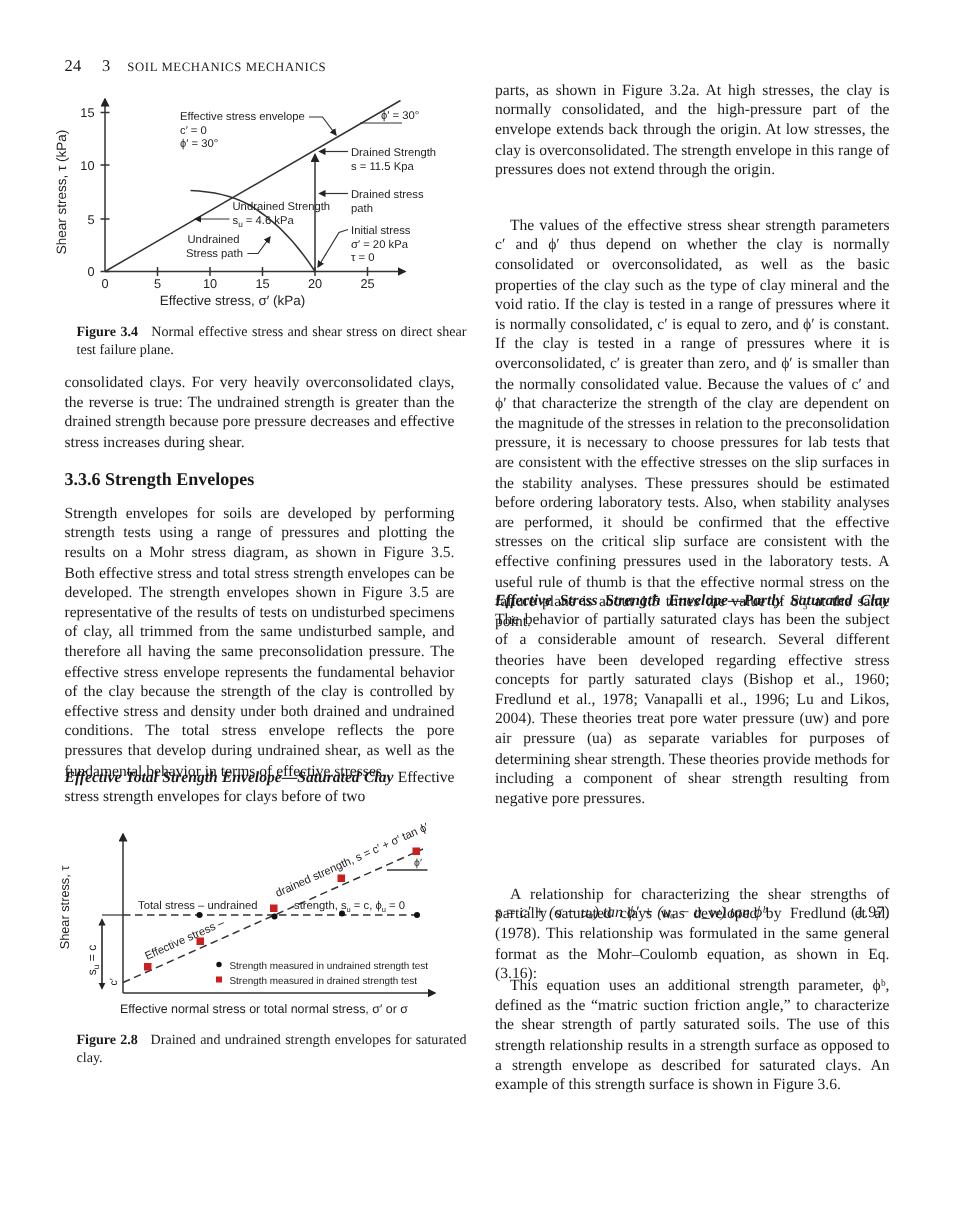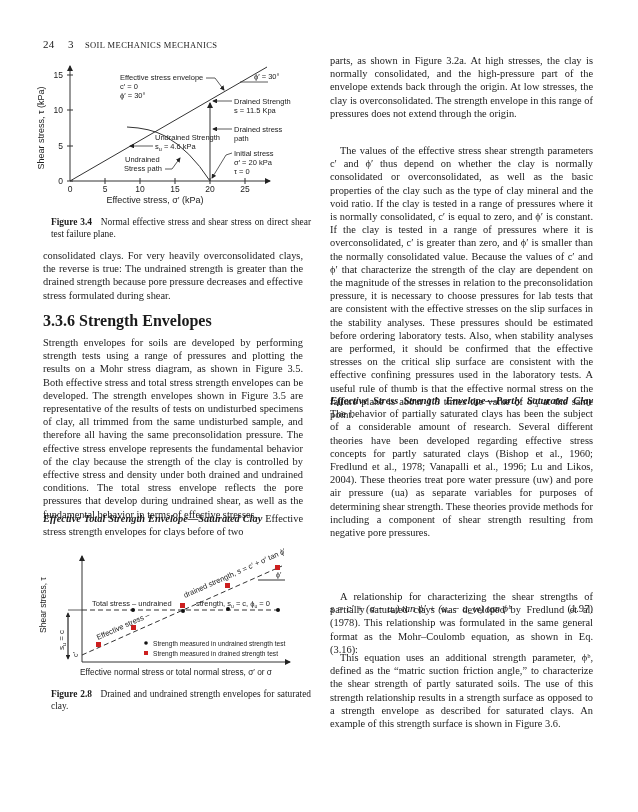--- a/index.html
+++ b/index.html
@@ -9,21 +9,21 @@
   .header .ch { display: inline-block; width: 14px; }
   .header .rt { font-size: 8.5px; letter-spacing: 0.4px; }
   .col { position: absolute; width: 260px; font-size: 10.4px; line-height: 13.2px; text-align: justify; }
   .col p { margin: 0; }
   .col p.ind { text-indent: 10px; margin-top: 24px; }
   .left { left: 43px; }
   .right { left: 330px; width: 263px; }
   .figure { position: absolute; left: 30px; }
   .caption { position: absolute; left: 31px; width: 260px; font-size: 9.4px; line-height: 12px; text-align: justify; margin-left: 20px; }
   .caption b { font-weight: bold; }
-  h4 { position: absolute; left: 43px; margin: 0; font-size: 16px; font-weight: bold; }
+  h4 { position: absolute; left: 43px; margin: 0; font-size: 12px; font-weight: bold; }
   .runhead { font-weight: bold; font-style: italic; margin-top: 40px; }
   .eq { position: absolute; left: 330px; width: 263px; font-size: 10.6px; font-style: italic; }
   .eq .num { position: absolute; right: 0; font-style: normal; }
   svg text { font-family: "Liberation Sans", sans-serif; fill: #222; }
 </style>
 </head>
 <body>
 
 <div class="header">
   <span class="pg">24</span>
@@ -100,21 +100,21 @@
       <path d="M232,153 L226,155 L212,178" stroke="#333" stroke-width="0.8" fill="none" marker-end="url(#ah)"></path>
     </g>
   </svg>
 </div>
 
 <div class="caption" style="top:216px;">
   <b>Figure 3.4</b>&nbsp;&nbsp;&nbsp;<span>Normal effective stress and shear stress on direct shear test failure plane.</span>
 </div>
 
 <div class="col left" style="top:249px;">
-  <p>consolidated clays. For very heavily overconsolidated clays, the reverse is true: The undrained strength is greater than the drained strength because pore pressure decreases and effective stress formulated during shear.</p>
+  <p>consolidated clays. For very heavily overconsolidated clays, the reverse is true: The undrained strength is greater than the drained strength because pore pressure decreases and effective stress increases during shear.</p>
 </div>
 
 <h4 style="top:312px;">3.3.6   Strength Envelopes</h4>
 
 <div class="col left" style="top:336px;">
   <p>Strength envelopes for soils are developed by performing strength tests using a range of pressures and plotting the results on a Mohr stress diagram, as shown in Figure 3.5. Both effective stress and total stress strength envelopes can be developed. The strength envelopes shown in Figure 3.5 are representative of the results of tests on undisturbed specimens of clay, all trimmed from the same undisturbed sample, and therefore all having the same preconsolidation pressure. The effective stress envelope represents the fundamental behavior of the clay because the strength of the clay is controlled by effective stress and density under both drained and undrained conditions. The total stress envelope reflects the pore pressures that develop during undrained shear, as well as the fundamental behavior in terms of effective stresses.</p>
 </div>
 
 <div class="col left" style="top:512px;">
   <p><span class="runhead">Effective Total Strength Envelope—Saturated Clay</span><span> Effective stress strength envelopes for clays before of two</span></p>

